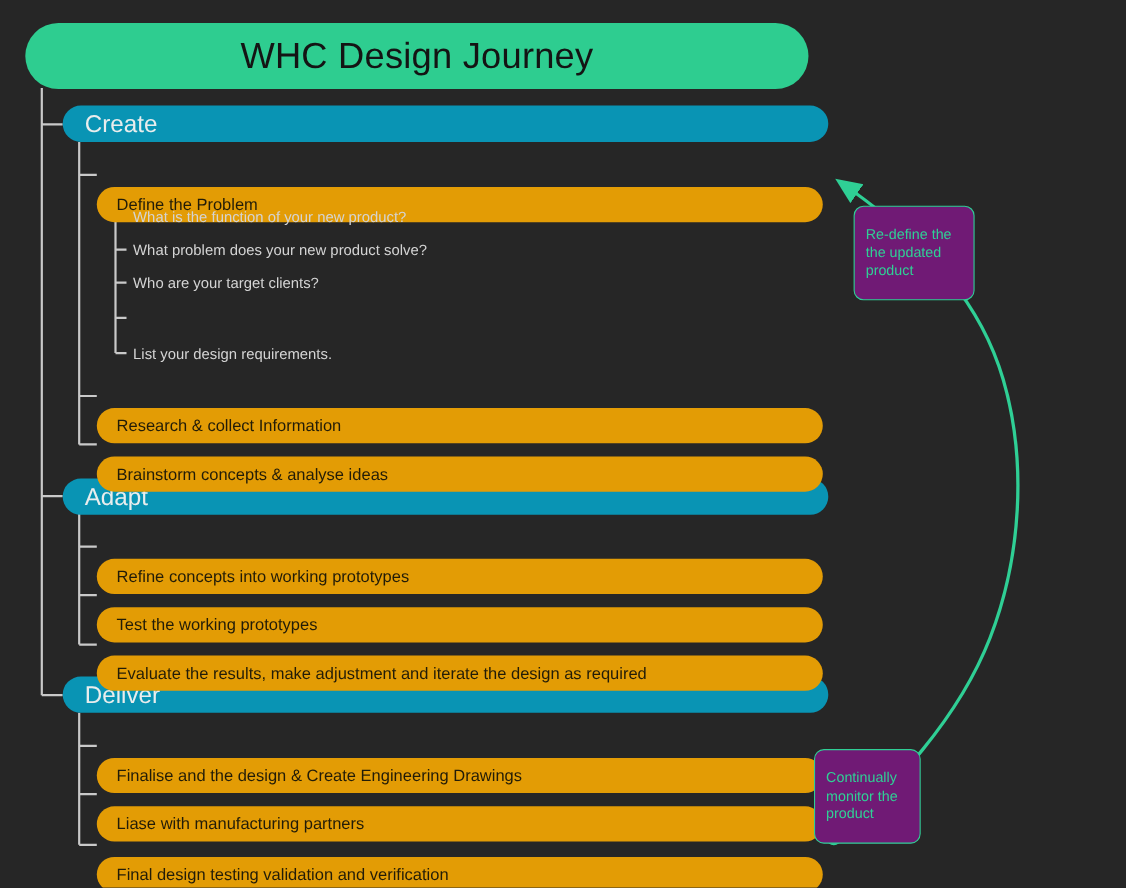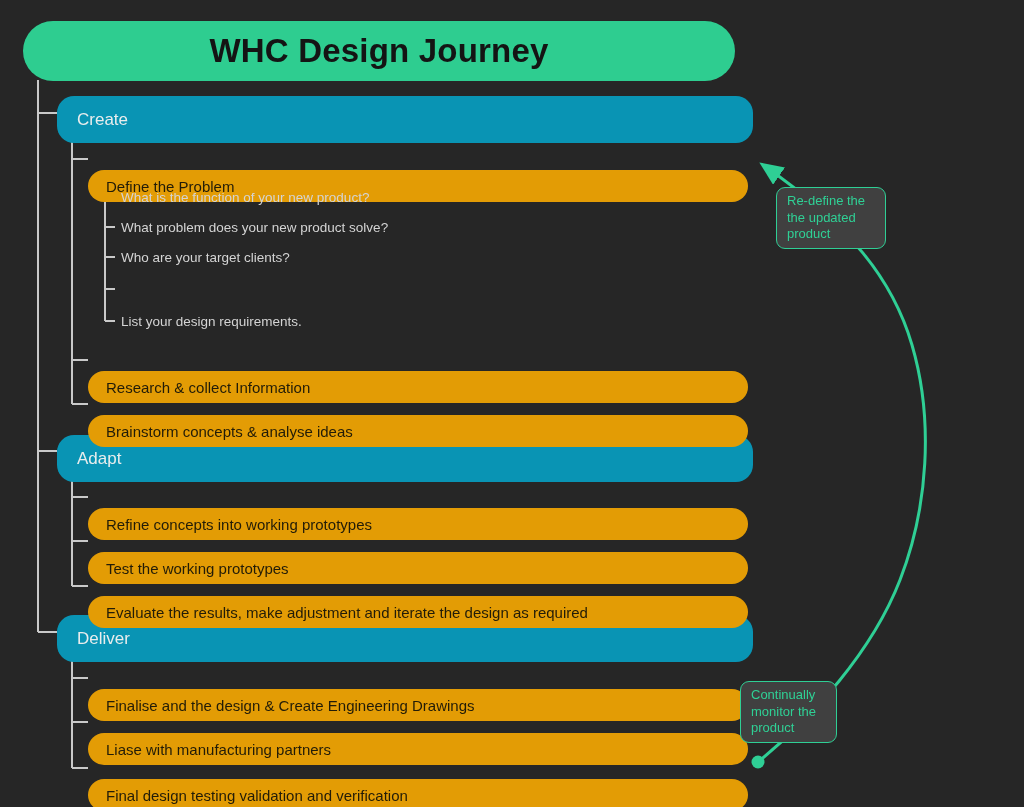--- a/index.html
+++ b/index.html
@@ -4,39 +4,39 @@
 <style>
   html,body{margin:0;padding:0;background:#262626;}
   .canvas{
     position:relative;width:1024px;height:807px;background:#262626;overflow:hidden;
     font-family:"Liberation Sans",sans-serif;
   }
   .canvas svg{position:absolute;left:0;top:0;}
   .node{position:absolute;display:flex;align-items:center;box-sizing:border-box;}
   .root-node{
     left:23px;top:21px;width:712px;height:60px;border-radius:30px;
-    background:#2ecd90;color:#141414;font-size:33px;font-weight:700;
+    background:#2ecd90;color:#141414;font-size:33px;font-weight:400;
     justify-content:center;letter-spacing:0.2px;
   }
   .section-node{
-    left:57px;width:696px;height:47px;border-radius:17px;
-    background:#0994b4;color:#e9eded;font-size:17px;padding-left:20px;
+    left:57px;width:696px;height:33px;border-radius:17px;
+    background:#0994b4;color:#e9eded;font-size:22px;padding-left:20px;
   }
   .task-node{
     left:88px;width:660px;height:32px;border-radius:16px;
     background:#e39c05;color:#221c08;font-size:15px;padding-left:18px;margin-top:27px;
   }
   .question{
     position:absolute;left:121px;height:16px;color:#d4d4d4;font-size:13.5px;
     white-space:nowrap;display:flex;align-items:center;
   }
   .annotation{
-    position:absolute;box-sizing:border-box;background:#404040;
+    position:absolute;box-sizing:border-box;background:#701a75;
     border:1.5px solid #2fcf95;border-radius:9px;color:#2fd095;
-    font-size:13px;line-height:16.5px;padding:5px 10px;white-space:pre-line;
+    font-size:13px;line-height:16.5px;padding:17px 10px;white-space:pre-line;
   }
 </style>
 </head>
 <body>
 
 <div class="canvas">
 
   <svg width="1024" height="807" viewBox="0 0 1024 807">
     <defs>
       <marker id="ah" markerWidth="9" markerHeight="8" refX="6.5" refY="3.5" orient="auto" markerUnits="strokeWidth">

